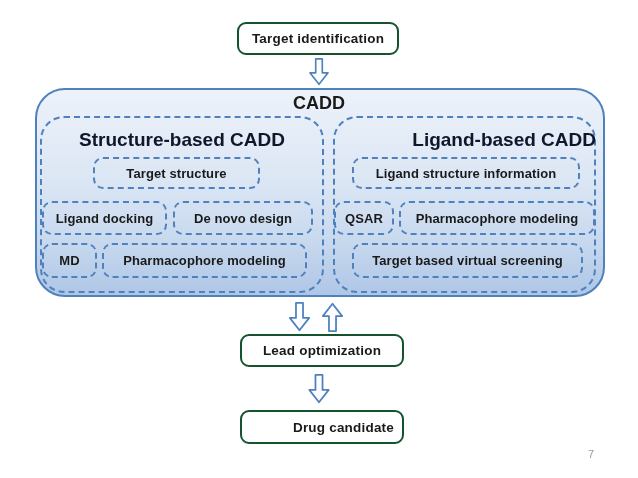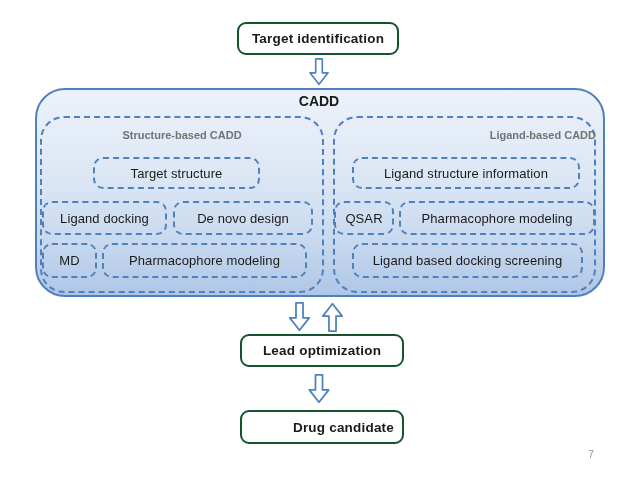--- a/index.html
+++ b/index.html
@@ -32,45 +32,45 @@
     border: 2px solid #4f81bd;
     border-radius: 30px;
     background: linear-gradient(to bottom, #edf2fa 0%, #dbe6f4 45%, #c7d8ee 75%, #aec6e6 100%);
   }
   .cadd-label {
     position: absolute;
     left: 0; top: 93px;
     width: 638px;
     text-align: center;
     font-weight: 700;
-    font-size: 14px;
+    font-size: 18px;
     color: #1a1a1a;
   }
   .dashed-region {
     position: absolute;
     border: 2px dashed #4f81bd;
     border-radius: 24px;
     background: transparent;
   }
   .region-title {
     position: absolute;
     font-weight: 700;
-    font-size: 11px;
-    color: #737373;
+    font-size: 19px;
+    color: #0f172a;
     text-align: center;
   }
   .dashed-box {
     position: absolute;
     border: 2px dashed #4f81bd;
     border-radius: 10px;
     background: transparent;
     display: flex;
     align-items: center;
     justify-content: center;
-    font-weight: 400;
+    font-weight: 700;
     font-size: 13px;
     color: #1a1a1a;
     letter-spacing: 0.1px;
   }
   .arrow-svg { position: absolute; display: block; }
   .page-number {
     position: absolute;
     right: 44px;
     top: 448px;
     font-size: 11px;
@@ -125,21 +125,21 @@
 
   <div class="dashed-box" style="left:334px; top:201px; width:60px; height:34px;">
     <span>QSAR</span>
   </div>
 
   <div class="dashed-box" style="left:399px; top:201px; width:196px; height:34px;">
     <span>Pharmacophore modeling</span>
   </div>
 
   <div class="dashed-box" style="left:352px; top:243px; width:231px; height:35px;">
-    <span>Ligand based docking screening</span>
+    <span>Target based virtual screening</span>
   </div>
 
   <svg class="arrow-svg" style="left:288px; top:302px;" width="23" height="30" viewBox="0 0 24 34">
     <path d="M8 1 L16 1 L16 18 L23 18 L12 32 L1 18 L8 18 Z" fill="#fdfeff" stroke="#4f81bd" stroke-width="2" stroke-linejoin="round"></path>
   </svg>
   <svg class="arrow-svg" style="left:321px; top:302px;" width="23" height="30" viewBox="0 0 24 34">
     <path d="M8 33 L16 33 L16 16 L23 16 L12 2 L1 16 L8 16 Z" fill="#fdfeff" stroke="#4f81bd" stroke-width="2" stroke-linejoin="round"></path>
   </svg>
 
   <div class="solid-box" style="left:240px; top:334px; width:164px; height:33px;">

